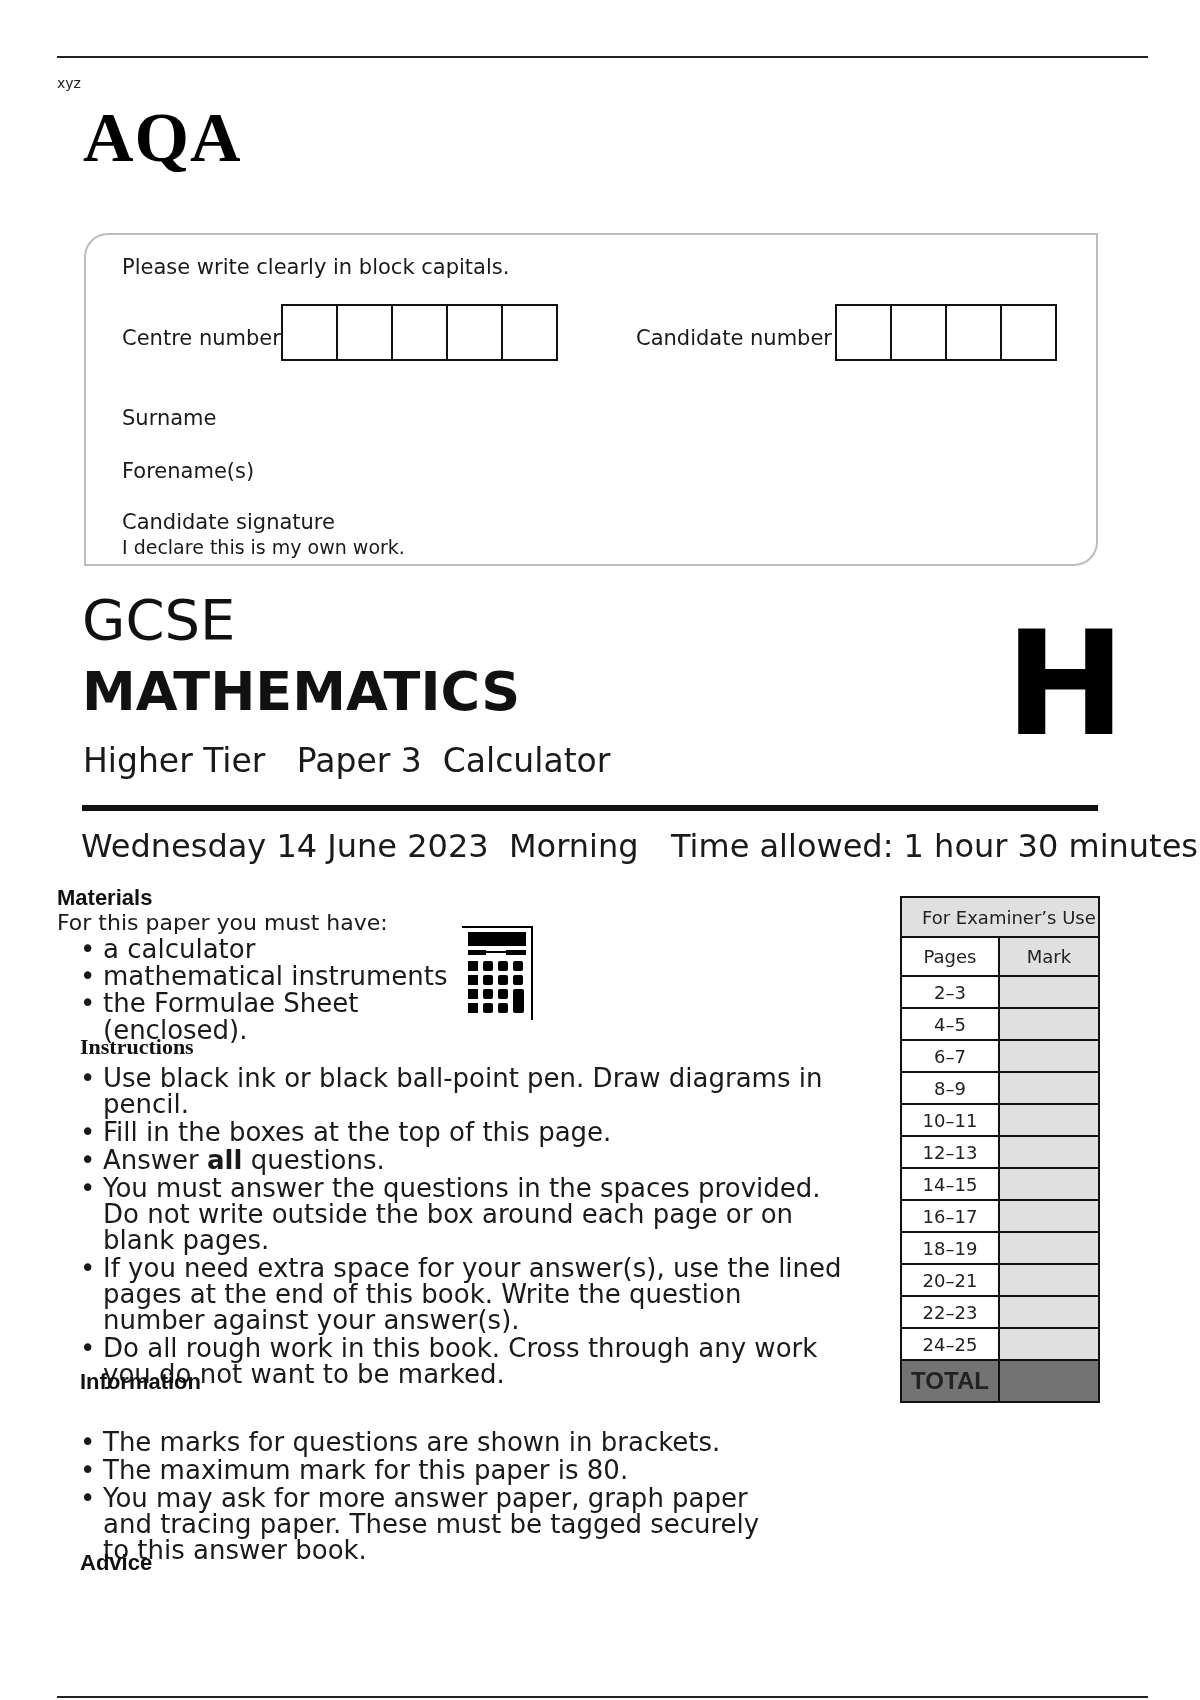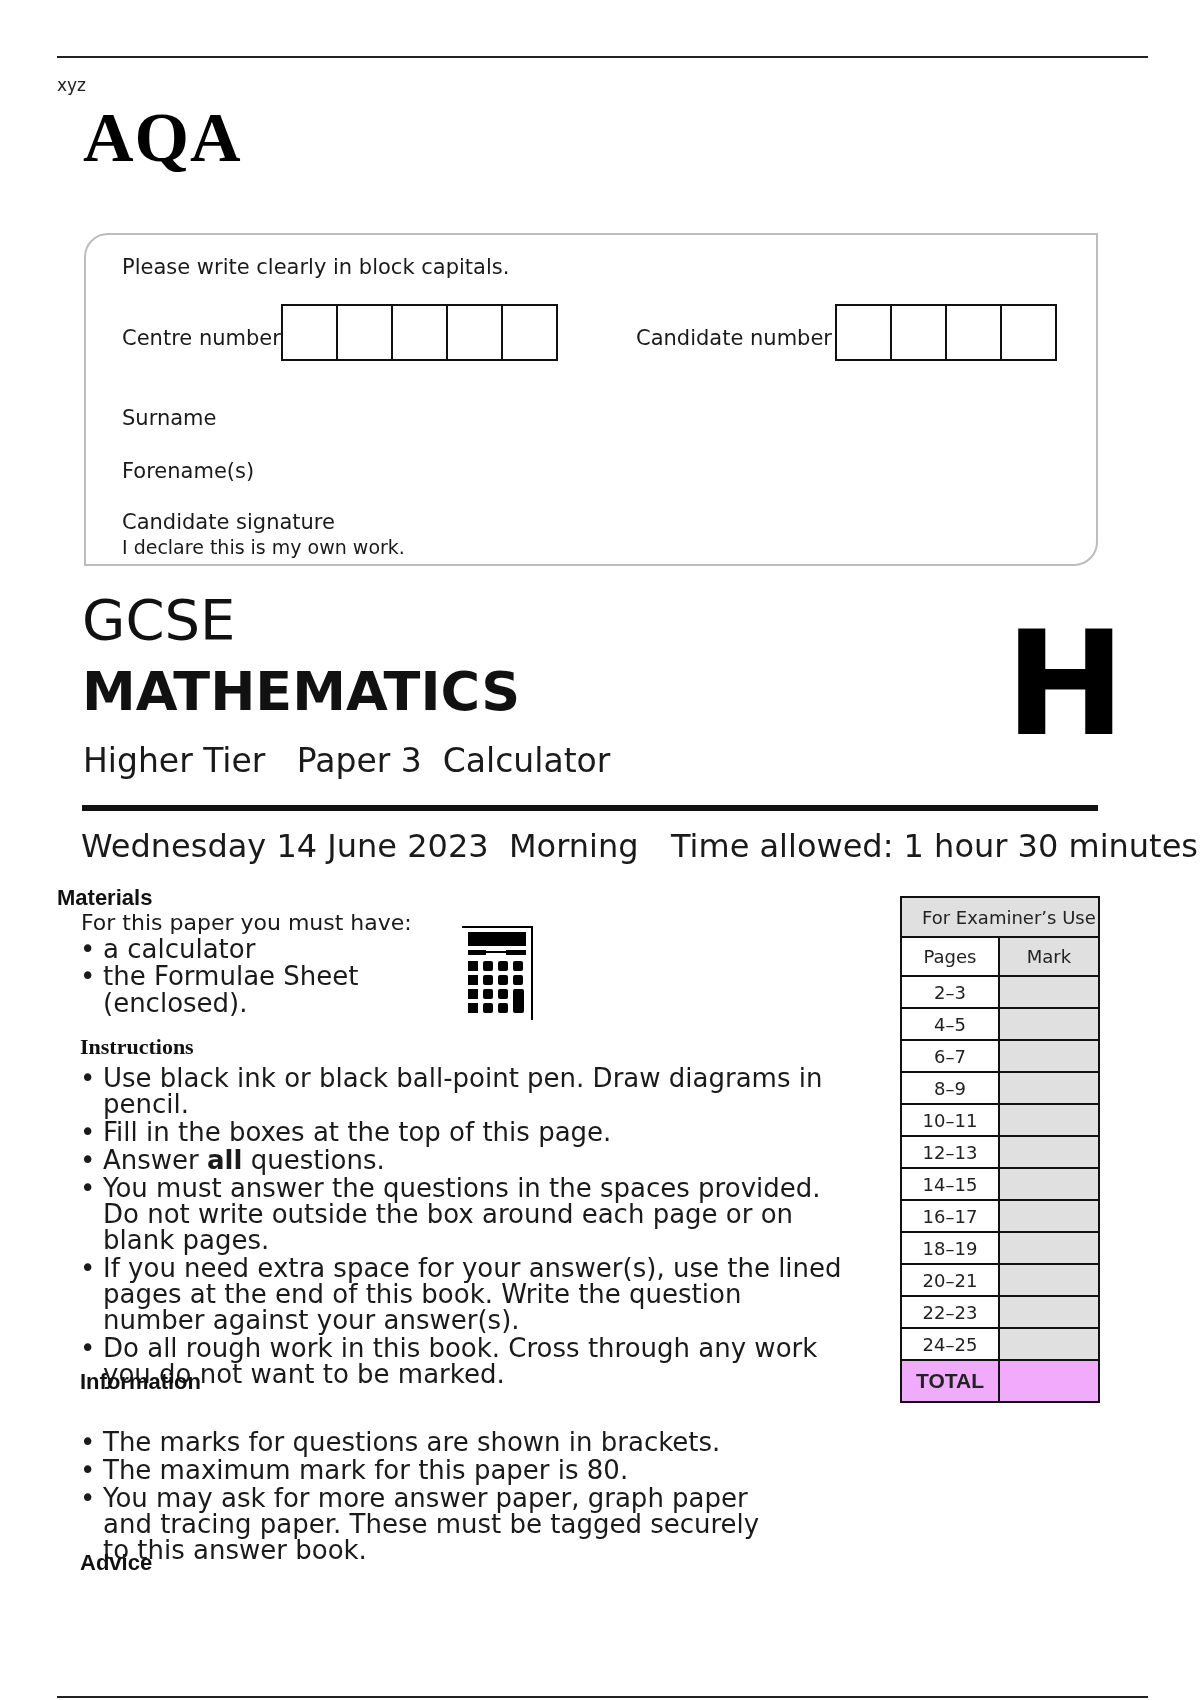--- a/index.html
+++ b/index.html
@@ -1,21 +1,21 @@
 <!DOCTYPE html>
 <html><head>
 <meta charset="utf-8">
 <style>
   html, body { margin: 0; padding: 0; background: #ffffff; }
   body { width: 1200px; height: 1700px; position: relative; overflow: hidden;
          font-family: "DejaVu Sans", sans-serif; color: #111; }
   .abs { position: absolute; }
   .rule-top { left: 57px; top: 56px; width: 1091px; height: 2px; background: #222; }
   .rule-bottom { left: 57px; top: 1696px; width: 1091px; height: 2px; background: #222; }
-  .xyz { left: 57px; top: 75px; font-size: 17px; color: #222; }
+  .xyz { left: 57px; top: 75px; font-size: 14px; color: #222; }
   .aqa { left: 83px; top: 103px; font-family: "Liberation Serif", "DejaVu Serif", serif;
          font-weight: bold; font-size: 70px; letter-spacing: 1px; line-height: 1; color: #000; }
 
   .cand-box { left: 84px; top: 233px; width: 1014px; height: 333px;
               border: 2px solid #bdbdbd; border-radius: 24px 0 24px 0; box-sizing: border-box; }
   .cand-text { font-size: 21px; color: #1a1a1a; white-space: nowrap; margin-left: 8px; }
   .t-please { left: 114px; top: 255px; }
   .t-centre { left: 114px; top: 326px; }
   .t-cand { left: 628px; top: 326px; }
   .t-surname { left: 114px; top: 406px; }
@@ -34,21 +34,21 @@
   .maths { left: 82px; top: 665px; font-size: 54px; font-weight: bold; line-height: 1;
            letter-spacing: 0px; color: #111; }
   .subtitle { left: 83px; top: 741px; font-size: 33px; color: #1a1a1a; white-space: pre; }
   .tier-letter { left: 1005px; top: 612px; font-size: 144px; font-weight: bold; line-height: 1; color: #000; }
   .rule-thick { left: 82px; top: 805px; width: 1016px; height: 6px; background: #111; }
   .date-line { left: 81px; top: 827px; font-size: 32px; color: #1a1a1a; white-space: pre; }
   .time-line { left: 671px; top: 827px; font-size: 32px; color: #1a1a1a; white-space: nowrap; }
 
   .sec-head { font-family: "Liberation Sans", sans-serif; font-weight: bold; font-size: 22px; color: #111; }
   .h-materials { left: 57px; top: 885px; }
-  .materials-intro { left: 57px; top: 910px; font-size: 22px; color: #1a1a1a; margin-left: 24px; }
+  .materials-intro { left: 57px; top: 910px; font-size: 22px; color: #1a1a1a; }
   .bullet-list { list-style: none; margin: 0; padding: 0; font-size: 26px; color: #1a1a1a; }
   .bullet-list li { position: relative; padding-left: 23px; line-height: 26px; }
   .bullet-list li::before { content: "•"; position: absolute; left: 0; top: 0; }
   .materials-list { left: 80px; top: 936px; width: 400px; }
   .materials-list li { line-height: 27px; }
 
   .calc-icon { left: 462px; top: 925px; width: 72px; height: 96px; }
 
   .h-instructions { left: 80px; top: 1034px; font-family: Liberation Serif, serif; }
   .instr-list { left: 80px; top: 1065px; width: 770px; }
@@ -57,22 +57,22 @@
   .info-list { left: 80px; top: 1401px; width: 680px; margin-top: 28px; }
   .info-list li { margin-bottom: 2px; }
   .h-advice { left: 80px; top: 1550px; }
 
   .exam-table { left: 900px; top: 896px; border-collapse: collapse; font-size: 18px; color: #222; }
   .exam-table td, .exam-table th { border: 2px solid #111; padding: 0; text-align: center; font-weight: normal; }
   .exam-table .head-cell { background: #e0e0e0; height: 38px; text-align: left; padding-left: 20px; font-size: 18px; }
   .exam-table .col-head { height: 37px; }
   .exam-table .pages { width: 96px; height: 30px; background: #fff; }
   .exam-table .mark { width: 98px; background: #e0e0e0; }
-  .exam-table .total { height: 40px; background: #f0abfc; font-family: "Liberation Sans", sans-serif;
-                       font-weight: bold; font-size: 21px; }
+  .exam-table .total { height: 40px; background: #737373; font-family: "Liberation Sans", sans-serif;
+                       font-weight: bold; font-size: 24px; }
 </style>
 </head>
 <body>
 
 <div class="abs rule-top"></div>
 <div class="abs xyz">xyz</div>
 <div class="abs aqa">AQA</div>
 
 <div class="abs cand-box"></div>
 <div class="abs cand-text t-please">Please write clearly in block capitals.</div>
@@ -101,20 +101,21 @@
 <div class="abs subtitle">Higher Tier   Paper 3  Calculator</div>
 <div class="abs tier-letter">H</div>
 <div class="abs rule-thick"></div>
 <div class="abs date-line">Wednesday 14 June 2023  Morning</div>
 <div class="abs time-line">Time allowed: 1 hour 30 minutes</div>
 
 <div class="abs sec-head h-materials">Materials</div>
 <div class="abs materials-intro">For this paper you must have:</div>
 <ul class="abs bullet-list materials-list">
   <li>a calculator</li>
+  <li>mathematical instruments</li>
   <li>the Formulae Sheet (enclosed).</li>
 </ul>
 <div class="abs calc-icon">
   <svg width="72" height="96" viewBox="0 0 72 96" xmlns="http://www.w3.org/2000/svg">
     <polyline points="0,2 70,2 70,95" fill="none" stroke="#000" stroke-width="2"></polyline>
     <rect x="6" y="7" width="58" height="14" fill="#000"></rect>
     <rect x="6" y="25" width="18" height="5" fill="#000"></rect>
     <line x1="24" y1="27" x2="44" y2="27" stroke="#000" stroke-width="2"></line>
     <rect x="44" y="25" width="20" height="5" fill="#000"></rect>
     <g fill="#000">

